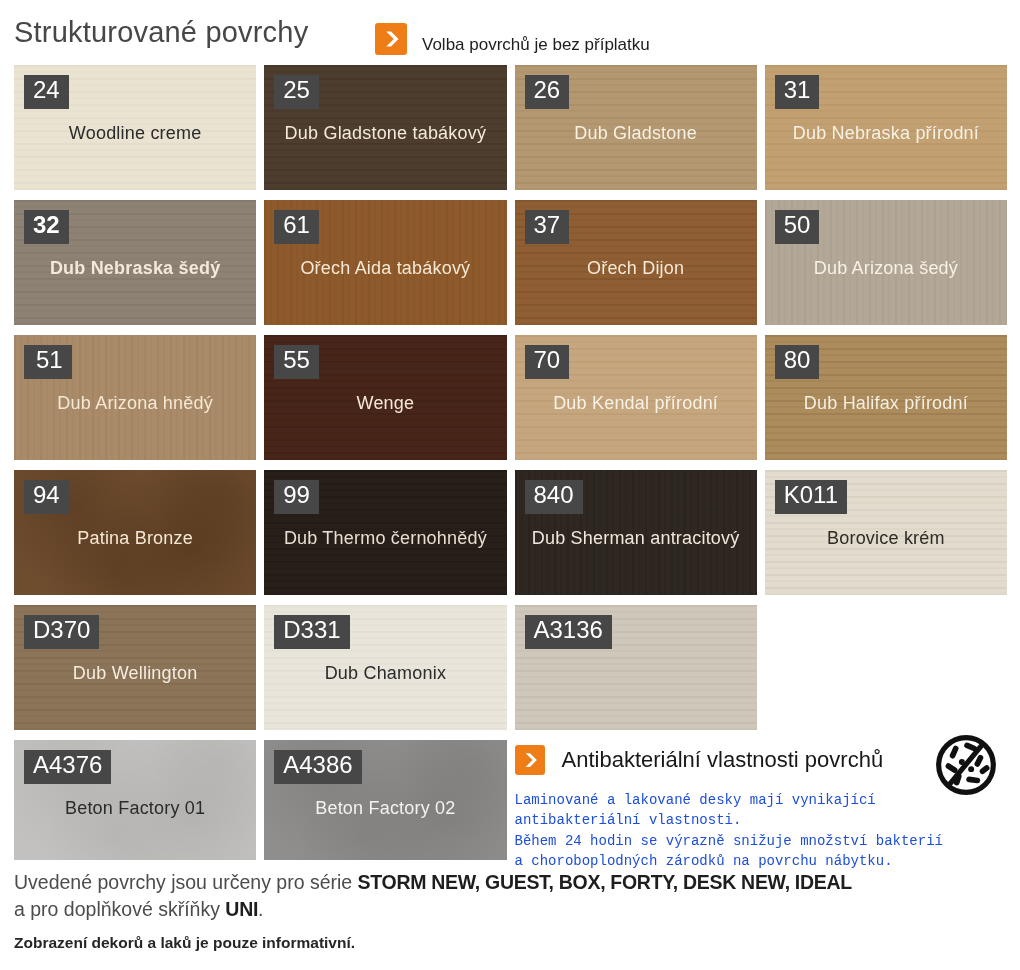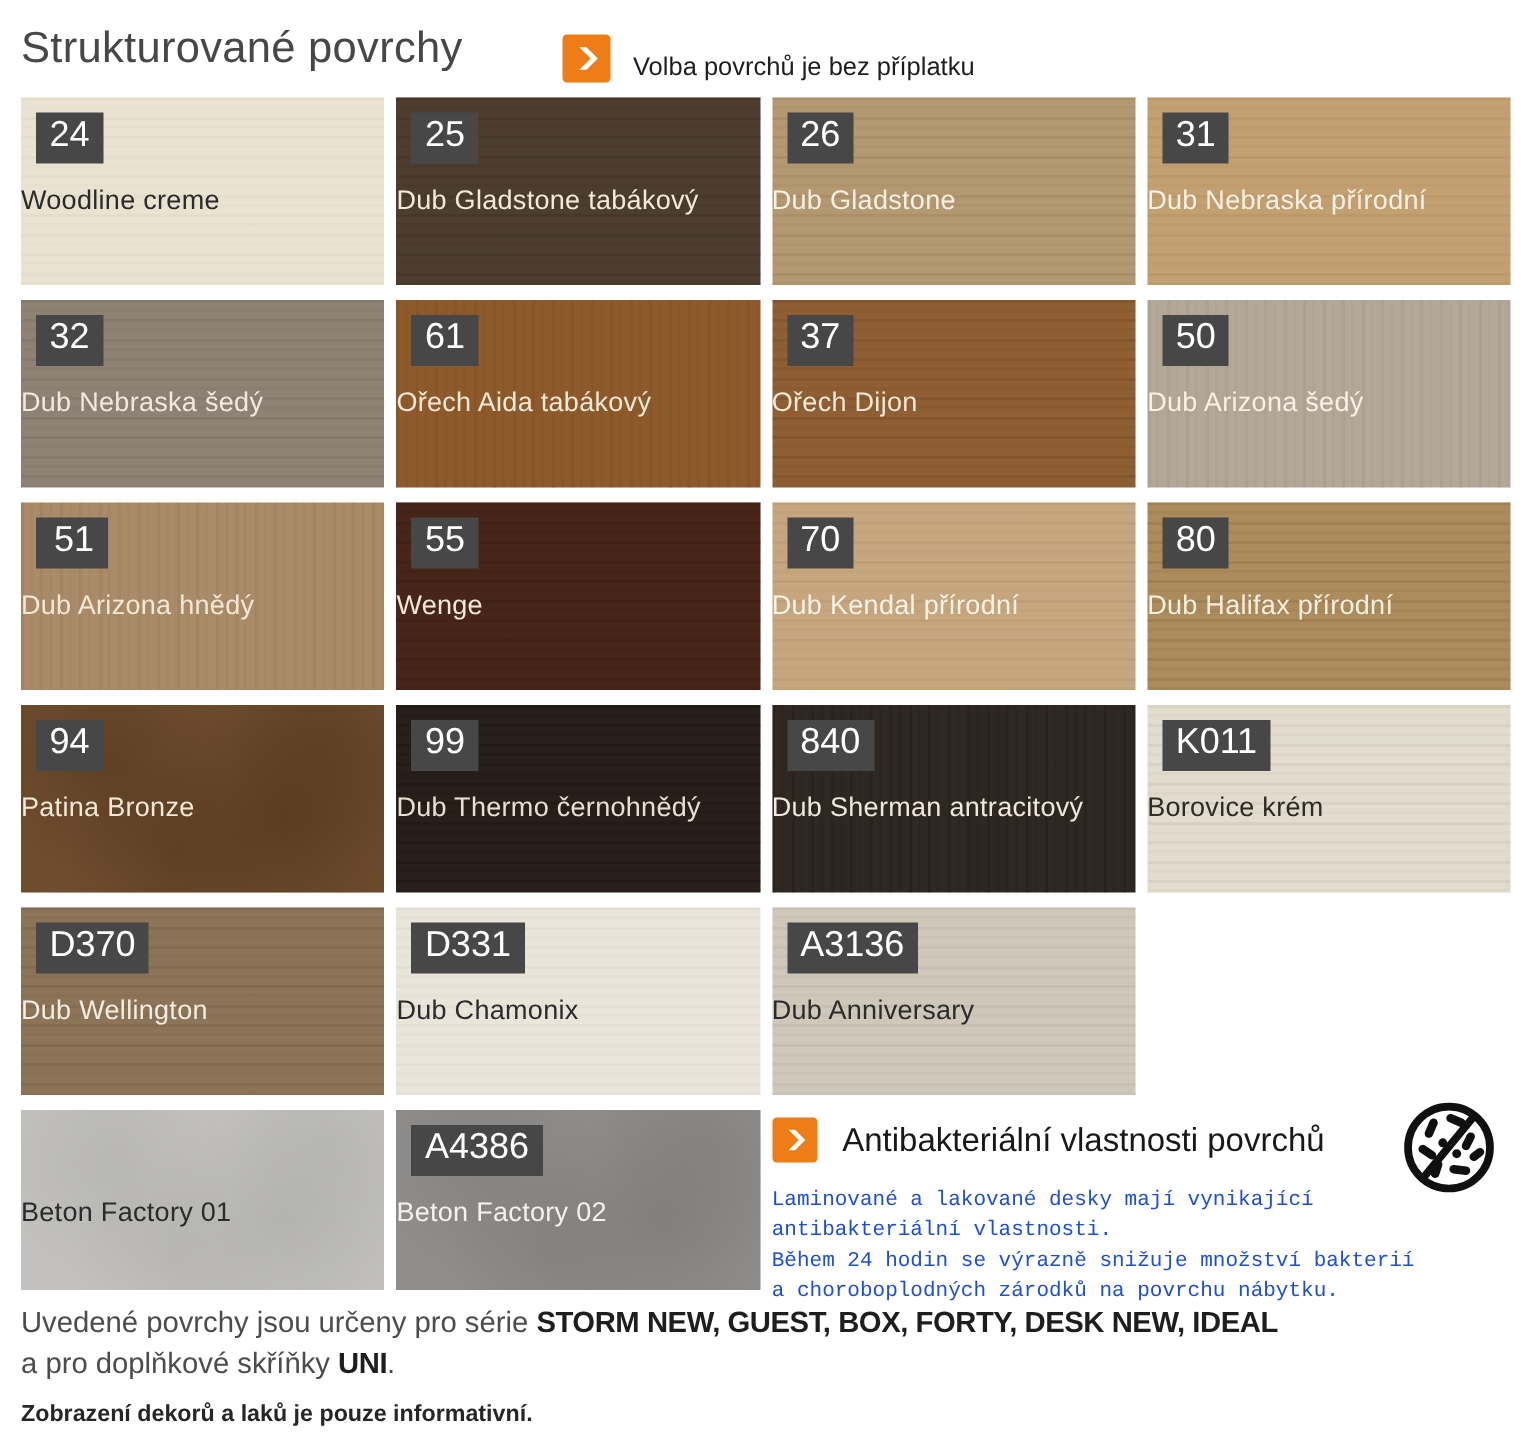--- a/index.html
+++ b/index.html
@@ -24,21 +24,21 @@
     column-gap:8px; row-gap:10px;
   }
   .tile { position:relative; overflow:hidden; }
   .badge {
     position:absolute; left:10px; top:10px;
     color:#ffffff; font-size:24px; line-height:1.12;
     padding:2px 9px 5px;
   }
   .name {
     position:absolute; left:0; right:0; top:58px;
-    text-align:left; font-size:18px; letter-spacing:.2px;
+    text-align:center; font-size:18px; letter-spacing:.2px;
   }
 
   
   .info-tile { grid-column:3 / 5; grid-row:6; position:relative; }
   .info-head { display:flex; align-items:center; gap:17px; padding-top:5px; }
   .info-head .arrow-box { width:30px; height:30px; }
   .info-heading { font-size:22px; color:#181818; }
   .bacteria { position:absolute; right:8px; top:-8px; }
   .info-text { margin-top:15px; font-size:14px; color:#1d4ed8; line-height:1.45;font-family:Liberation Mono, monospace; }
 
@@ -103,21 +103,21 @@
     <span class="name" style="color: rgb(243, 234, 219);">Dub Gladstone tabákový</span>
   </div>
     <div class="tile" style="grid-row: 1; background-color: rgb(180, 152, 113); background-image: repeating-linear-gradient(rgba(151, 123, 83, 0.3) 0px, rgba(151, 123, 83, 0.3) 2px, transparent 2px, transparent 6px, rgba(151, 123, 83, 0.15) 6px, rgba(151, 123, 83, 0.15) 8px, transparent 8px, transparent 13px);">
     <span class="badge" style="background: rgb(71, 71, 71);">26</span>
     <span class="name" style="color: rgb(247, 241, 228);">Dub Gladstone</span>
   </div>
     <div class="tile" style="grid-row: 1; background-color: rgb(194, 160, 114); background-image: repeating-linear-gradient(rgba(171, 136, 88, 0.3) 0px, rgba(171, 136, 88, 0.3) 2px, transparent 2px, transparent 6px, rgba(171, 136, 88, 0.15) 6px, rgba(171, 136, 88, 0.15) 8px, transparent 8px, transparent 13px);">
     <span class="badge" style="background: rgb(71, 71, 71);">31</span>
     <span class="name" style="color: rgb(247, 241, 228);">Dub Nebraska přírodní</span>
   </div>
-    <div class="tile" style="grid-row: 2; background-color: rgb(142, 130, 116); background-image: repeating-linear-gradient(rgba(116, 106, 92, 0.3) 0px, rgba(116, 106, 92, 0.3) 2px, transparent 2px, transparent 6px, rgba(116, 106, 92, 0.15) 6px, rgba(116, 106, 92, 0.15) 8px, transparent 8px, transparent 13px);">
+    <div class="tile" style="grid-row: 2; background-color: rgb(142, 130, 116); background-image: repeating-linear-gradient(rgba(116, 106, 92, 0.3) 0px, rgba(116, 106, 92, 0.3) 2px, transparent 2px, transparent 6px, rgba(116, 106, 92, 0.15) 6px, rgba(116, 106, 92, 0.15) 8px, transparent 8px, transparent 13px); font-weight: bold;">
     <span class="badge" style="background: rgb(71, 71, 71);">32</span>
     <span class="name" style="color: rgb(242, 233, 220);">Dub Nebraska šedý</span>
   </div>
     <div class="tile" style="grid-row: 2; background-color: rgb(142, 90, 43); background-image: repeating-linear-gradient(90deg, rgba(122, 74, 32, 0.3) 0px, rgba(122, 74, 32, 0.3) 2px, transparent 2px, transparent 6px, rgba(122, 74, 32, 0.15) 6px, rgba(122, 74, 32, 0.15) 8px, transparent 8px, transparent 13px);">
     <span class="badge" style="background: rgb(71, 71, 71);">61</span>
     <span class="name" style="color: rgb(245, 232, 213);">Ořech Aida tabákový</span>
   </div>
     <div class="tile" style="grid-row: 2; background-color: rgb(143, 94, 51); background-image: repeating-linear-gradient(rgba(111, 69, 34, 0.3) 0px, rgba(111, 69, 34, 0.3) 2px, transparent 2px, transparent 6px, rgba(111, 69, 34, 0.15) 6px, rgba(111, 69, 34, 0.15) 8px, transparent 8px, transparent 13px);">
     <span class="badge" style="background: rgb(71, 71, 71);">37</span>
     <span class="name" style="color: rgb(245, 232, 213);">Ořech Dijon</span>
@@ -161,23 +161,23 @@
     <div class="tile" style="grid-row: 5; background-color: rgb(140, 116, 89); background-image: repeating-linear-gradient(rgba(112, 90, 65, 0.3) 0px, rgba(112, 90, 65, 0.3) 2px, transparent 2px, transparent 6px, rgba(112, 90, 65, 0.15) 6px, rgba(112, 90, 65, 0.15) 8px, transparent 8px, transparent 13px); padding-left: 33px;">
     <span class="badge" style="background: rgb(71, 71, 71);">D370</span>
     <span class="name" style="color: rgb(245, 237, 224);">Dub Wellington</span>
   </div>
     <div class="tile" style="grid-row: 5; background-color: rgb(233, 229, 219); background-image: repeating-linear-gradient(rgba(213, 207, 192, 0.3) 0px, rgba(213, 207, 192, 0.3) 2px, transparent 2px, transparent 6px, rgba(213, 207, 192, 0.15) 6px, rgba(213, 207, 192, 0.15) 8px, transparent 8px, transparent 13px);">
     <span class="badge" style="background: rgb(71, 71, 71);">D331</span>
     <span class="name" style="color: rgb(43, 43, 43);">Dub Chamonix</span>
   </div>
     <div class="tile" style="grid-row: 5; background-color: rgb(206, 199, 186); background-image: repeating-linear-gradient(rgba(181, 172, 155, 0.3) 0px, rgba(181, 172, 155, 0.3) 2px, transparent 2px, transparent 6px, rgba(181, 172, 155, 0.15) 6px, rgba(181, 172, 155, 0.15) 8px, transparent 8px, transparent 13px);">
     <span class="badge" style="background: rgb(71, 71, 71);">A3136</span>
-    <span class="name" style="color: rgb(43, 43, 43);">Dub Anniversary</span>
   </div>
     <div class="tile" style="grid-row: 6; background-color: rgb(194, 193, 191); background-image: radial-gradient(circle at 25% 30%, rgba(168, 167, 165, 0.4) 0px, transparent 40%), radial-gradient(circle at 72% 62%, rgba(168, 167, 165, 0.5) 0px, transparent 48%), radial-gradient(circle at 85% 18%, rgba(168, 167, 165, 0.3) 0px, transparent 35%), radial-gradient(circle at 42% 82%, rgba(168, 167, 165, 0.35) 0px, transparent 40%);">
+    <span class="badge" style="background: rgb(71, 71, 71);">A4376</span>
     <span class="name" style="color: rgb(43, 43, 43);">Beton Factory 01</span>
   </div>
     <div class="tile" style="grid-row: 6; background-color: rgb(143, 142, 140); background-image: radial-gradient(circle at 25% 30%, rgba(116, 115, 113, 0.4) 0px, transparent 40%), radial-gradient(circle at 72% 62%, rgba(116, 115, 113, 0.5) 0px, transparent 48%), radial-gradient(circle at 85% 18%, rgba(116, 115, 113, 0.3) 0px, transparent 35%), radial-gradient(circle at 42% 82%, rgba(116, 115, 113, 0.35) 0px, transparent 40%);">
     <span class="badge" style="background: rgb(71, 71, 71);">A4386</span>
     <span class="name" style="color: rgb(244, 242, 239);">Beton Factory 02</span>
   </div>
   </div>
 
 <div class="footer">
   <div class="f-line"><span>Uvedené povrchy jsou určeny pro série </span><span class="f-series">STORM NEW, GUEST, BOX, FORTY, DESK NEW, IDEAL</span></div>

